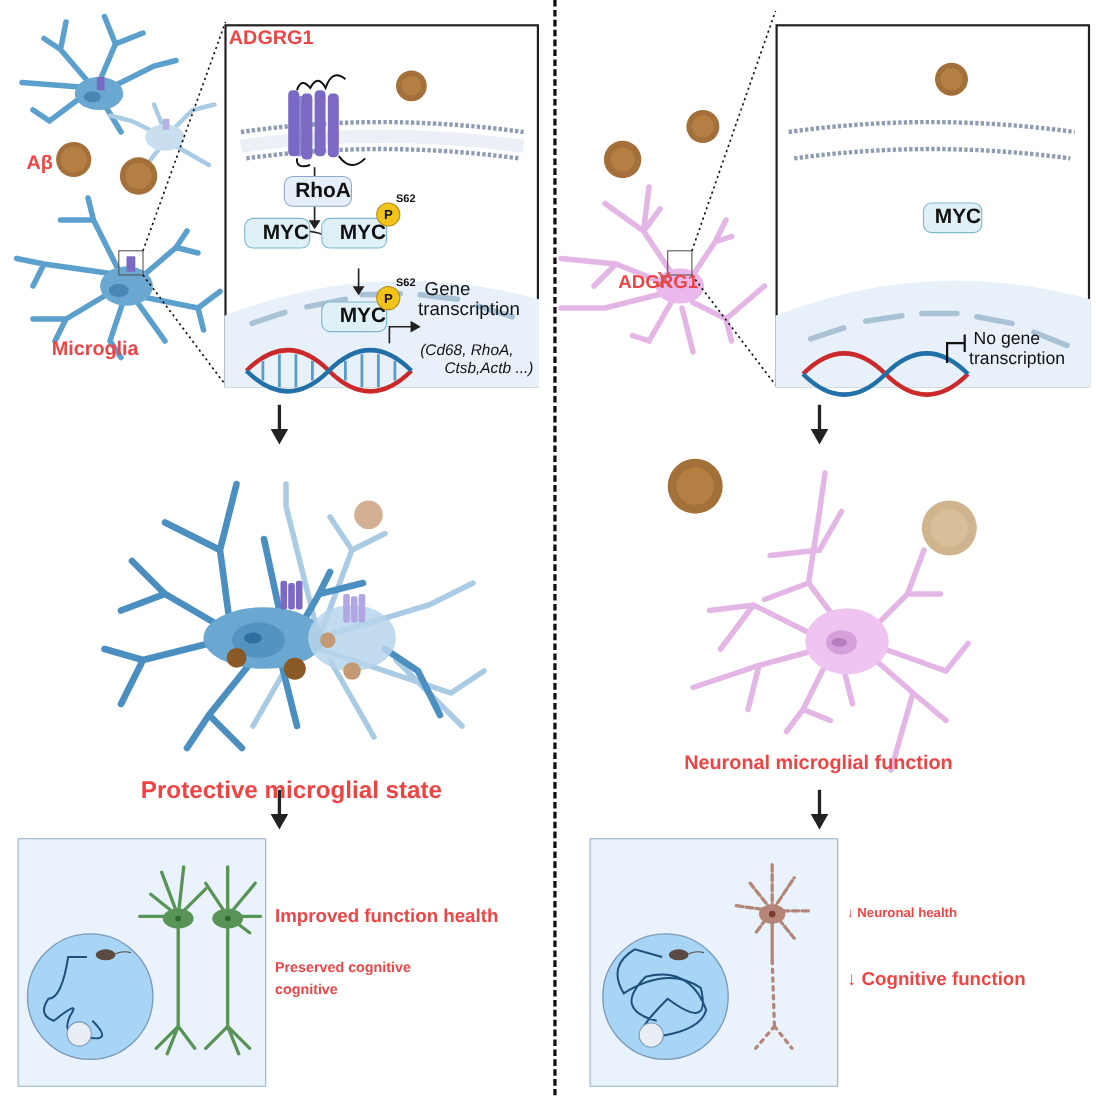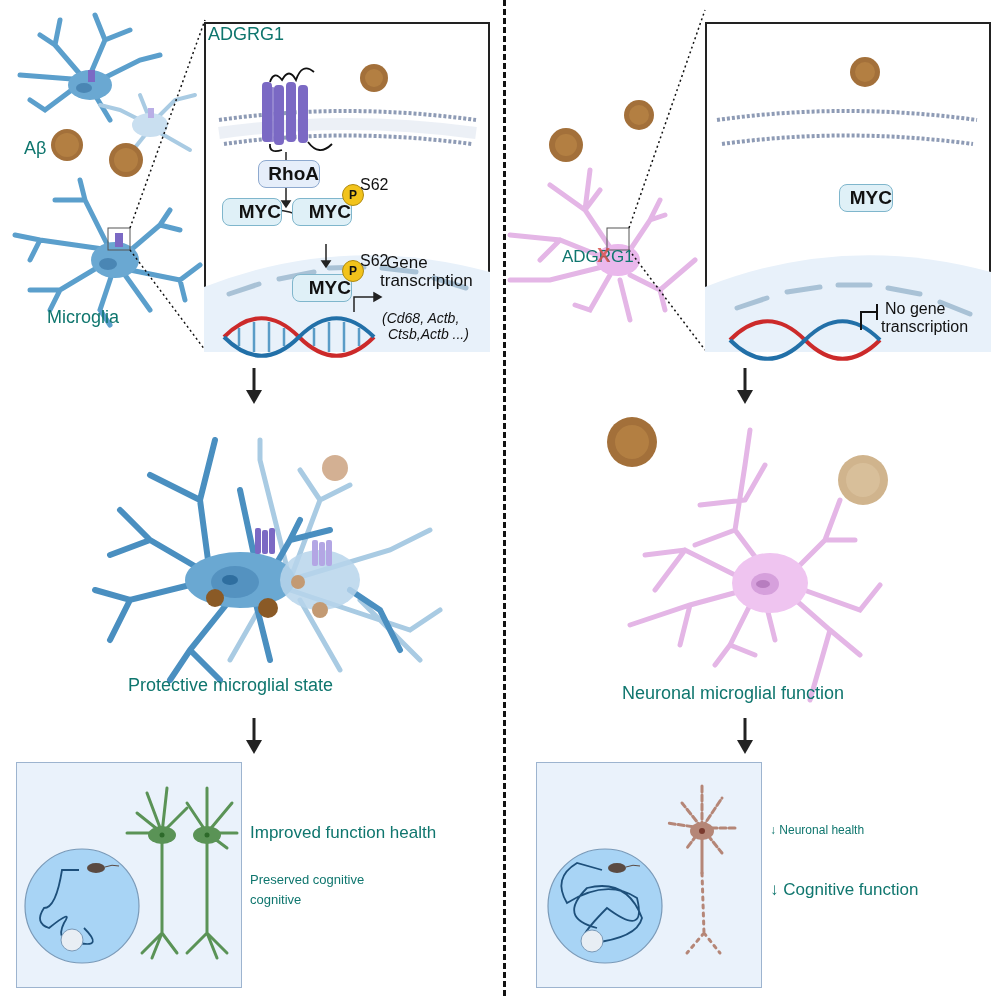--- a/index.html
+++ b/index.html
@@ -1,25 +1,25 @@
 <!DOCTYPE html>
 <html><head>
 <meta charset="utf-8">
 <style>
   html, body { margin: 0; padding: 0; background: #ffffff; }
   body { width: 996px; height: 996px; position: relative; overflow: hidden; font-family: "Liberation Sans", sans-serif; color: #111; }
   .abs { position: absolute; }
-  .label-bold { font-weight: normal; color: #0f766e; }
+  .label-bold { font-weight: bold; color: #ef4444; }
   .pill { position: absolute; background: #dff0f7; border: 1.5px solid #7fb6cc; border-radius: 8px; font-weight: bold; font-size: 19px; text-align: right; line-height: 26px; height: 26px; }
   .pill.rho { background: #e6eefa; border-color: #8ea9cf; }
   .panel-box { position: absolute; border: 2.5px solid #222; background: #fff; box-sizing: border-box; }
   .result-box { position: absolute; border: 1.5px solid #9db4cf; background: #eaf2fb; box-sizing: border-box; }
   .divider { position: absolute; left: 503px; top: 0; width: 0; height: 996px; border-left: 3px dashed #111; }
   .pbadge { position: absolute; width: 20px; height: 20px; border-radius: 50%; background: #f2c31b; border: 1px solid #b08a10; font-weight: bold; font-size: 12px; text-align: center; line-height: 20px; }
-  .sup { position: absolute; font-weight: normal; font-size: 16px; }
+  .sup { position: absolute; font-weight: bold; font-size: 10px; }
   svg { position: absolute; overflow: visible; }
 </style>
 </head>
 <body>
 
 <div class="divider"></div>
 
 <svg width="210" height="340" style="left:0;top:0" viewBox="0 0 210 340">
   <g stroke="#5b9fcc" stroke-width="5" fill="none" stroke-linecap="round">
 
@@ -113,22 +113,22 @@
   <div class="pbadge" style="left:136px;top:160px;">P</div>
   <div class="sup" style="left:154px;top:152px;">S62</div>
   <div class="pill" style="left:86px;top:250px;width:58px;">MYC</div>
   <div class="pbadge" style="left:136px;top:236px;">P</div>
   <div class="sup" style="left:154px;top:228px;">S62</div>
   <div class="abs" style="left:180px;top:230px;font-size:17px;line-height:18px;">
     <div>Gene</div>
     <div style="margin-left:-6px;">transcription</div>
   </div>
   <div class="abs" style="left:176px;top:286px;font-size:14px;line-height:16px;font-style:italic;">
-    <div>(Cd68, Actb,</div>
-    <div style="margin-left:6px;">Ctsb,Actb ...)</div>
+    <div>(Cd68, RhoA,</div>
+    <div style="margin-left:22px;">Ctsb,Actb ...)</div>
   </div>
 </div>
 
 <svg width="20" height="40" style="left:244px;top:368px" viewBox="0 0 20 40">
   <line x1="10" y1="0" x2="10" y2="24" stroke="#222" stroke-width="3"></line>
     <polygon points="2,22 18,22 10,36" fill="#222"></polygon>
 </svg>
 
 <svg width="380" height="300" style="left:90px;top:400px" viewBox="0 0 380 300">
   <g stroke="#a9cbe3" stroke-width="5" fill="none" stroke-linecap="round">
@@ -150,21 +150,21 @@
       <rect x="222" y="140" width="6" height="26" rx="2"></rect>
       <rect x="229" y="142" width="6" height="24" rx="2"></rect>
       <rect x="236" y="140" width="6" height="26" rx="2"></rect>
     </g>
   <circle cx="125" cy="198" r="9" fill="#8a5a26"></circle>
   <circle cx="178" cy="208" r="10" fill="#8a5a26"></circle>
   <circle cx="208" cy="182" r="7" fill="#c39a73"></circle>
   <circle cx="230" cy="210" r="8" fill="#c39a73"></circle>
   <circle cx="245" cy="68" r="13" fill="#d3b093"></circle>
 </svg>
-<div class="abs label-bold" style="left:128px;top:675px;font-size:18px;">Protective microglial state</div>
+<div class="abs label-bold" style="left:128px;top:705px;font-size:22px;">Protective microglial state</div>
 
 <svg width="20" height="40" style="left:244px;top:718px" viewBox="0 0 20 40">
   <line x1="10" y1="0" x2="10" y2="24" stroke="#222" stroke-width="3"></line>
     <polygon points="2,22 18,22 10,36" fill="#222"></polygon>
 </svg>
 
 <div class="result-box" style="left:16px;top:762px;width:226px;height:226px;">
   <svg width="120" height="120" style="left:7px;top:85px" viewBox="0 0 120 120">
     <circle cx="58" cy="58" r="57" fill="#a8d4f5" stroke="#7a9ab8" stroke-width="1.2"></circle>
     <path d="M55 22 L38 22 Q32 60 20 60 Q10 75 25 80 Q50 60 40 75 Q30 95 55 95 Q80 100 60 80" stroke="#1d4f7a" stroke-width="1.8" fill="none"></path>

